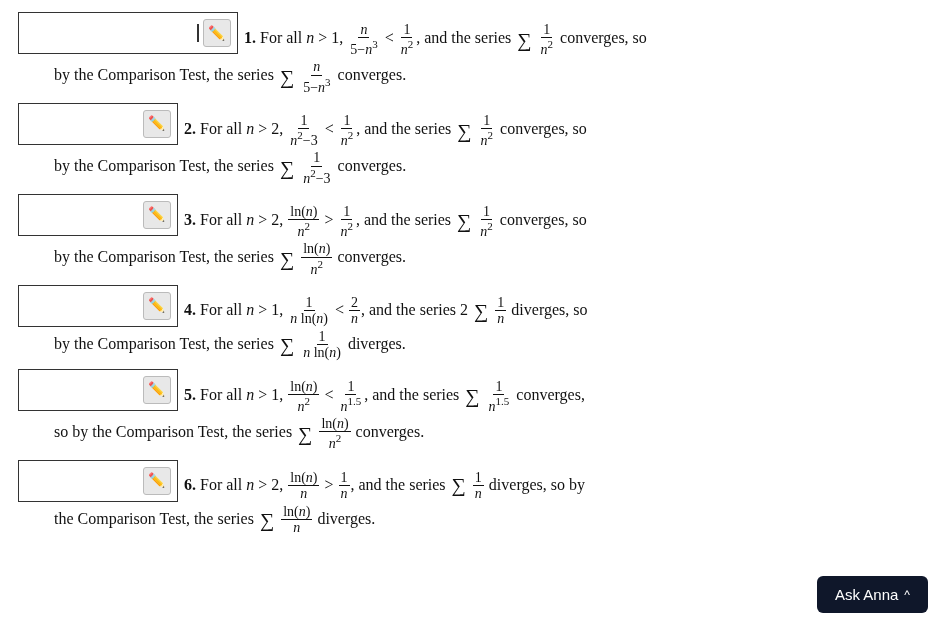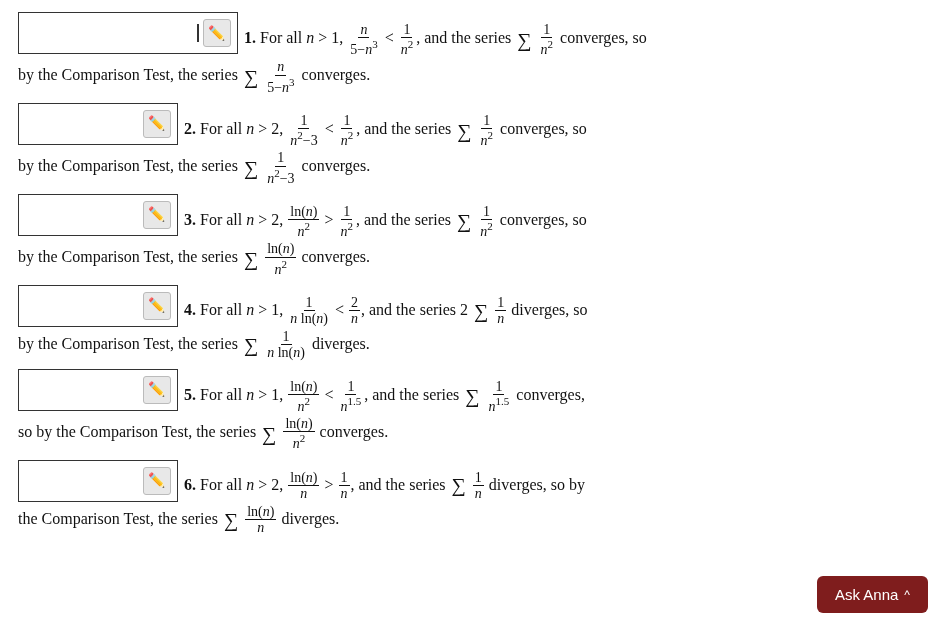--- a/index.html
+++ b/index.html
@@ -57,20 +57,21 @@
       padding-top: 10px;
       font-size: 16px;
       line-height: 1.5;
     }
 
     .continuation-text {
       font-size: 16px;
       line-height: 1.6;
       margin-bottom: 8px;
       padding-left: 0;
+      margin-left: 36px;
     }
 
     .frac {
       display: inline-flex;
       flex-direction: column;
       align-items: center;
       vertical-align: middle;
       font-size: 14px;
       line-height: 1.1;
       margin: 0 1px;
@@ -88,21 +89,21 @@
       font-size: 20px;
       vertical-align: middle;
       display: inline-block;
       margin: 0 2px;
     }
 
     .ask-anna-btn {
       position: fixed;
       bottom: 16px;
       right: 16px;
-      background: #7f1d1d;
+      background: #0f172a;
       color: #fff;
       border: none;
       border-radius: 6px;
       padding: 10px 18px;
       font-size: 15px;
       cursor: pointer;
       display: flex;
       align-items: center;
       gap: 6px;
     }

